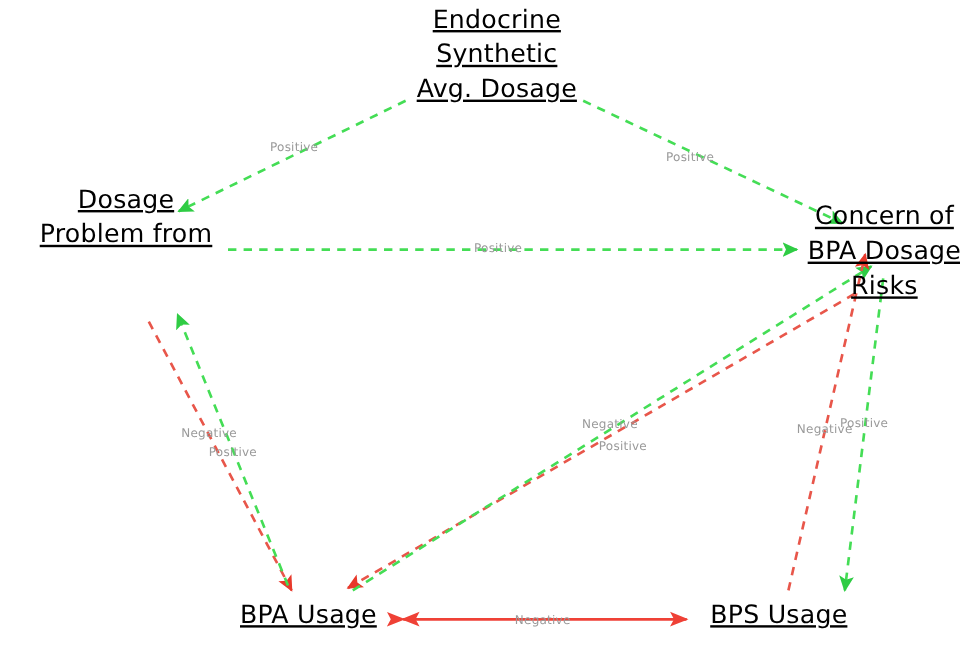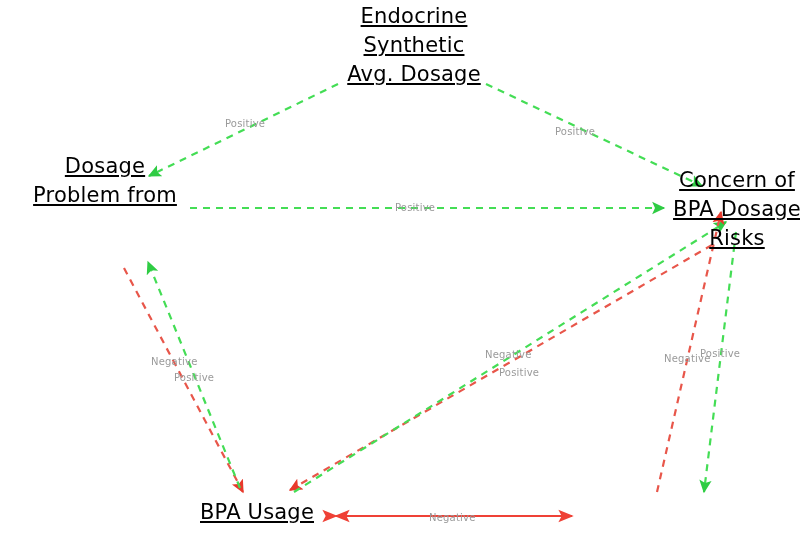--- a/index.html
+++ b/index.html
@@ -116,20 +116,23 @@
   <div class="node node-concern">
     <span class="line">Concern of</span>
     <span class="line">BPA Dosage</span>
     <span class="line">Risks</span>
   </div>
 
   <div class="node node-bpa">
     <span class="line">BPA Usage</span>
   </div>
 
+  <div class="node node-bps">
+    <span class="line">BPS Usage</span>
+  </div>
 
   <div class="edge-label" id="lbl-1" style="left: 213px; top: 118px;">Positive</div>
   <div class="edge-label" id="lbl-2" style="left: 543px; top: 126px;">Positive</div>
   <div class="edge-label" id="lbl-3" style="left: 383px; top: 202px;">Positive</div>
   <div class="edge-label" id="lbl-4" style="left: 139px; top: 356px;">Negative</div>
   <div class="edge-label" id="lbl-5" style="left: 162px; top: 372px;">Positive</div>
   <div class="edge-label" id="lbl-6" style="left: 473px; top: 349px;">Negative</div>
   <div class="edge-label" id="lbl-7" style="left: 487px; top: 367px;">Positive</div>
   <div class="edge-label" id="lbl-8" style="left: 652px; top: 353px;">Negative</div>
   <div class="edge-label" id="lbl-9" style="left: 688px; top: 348px;">Positive</div>

